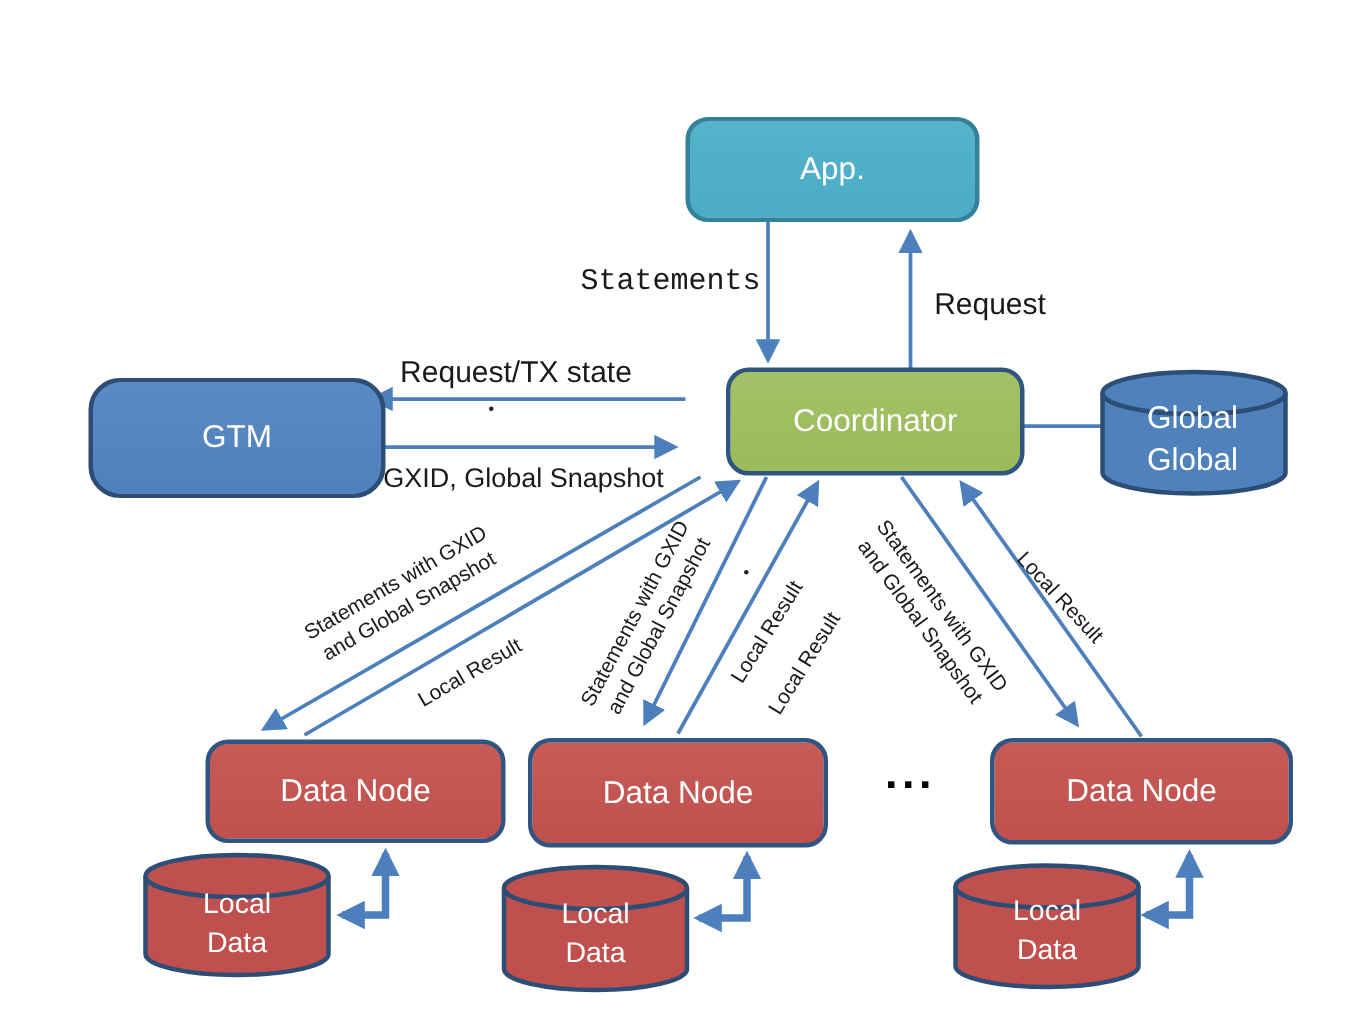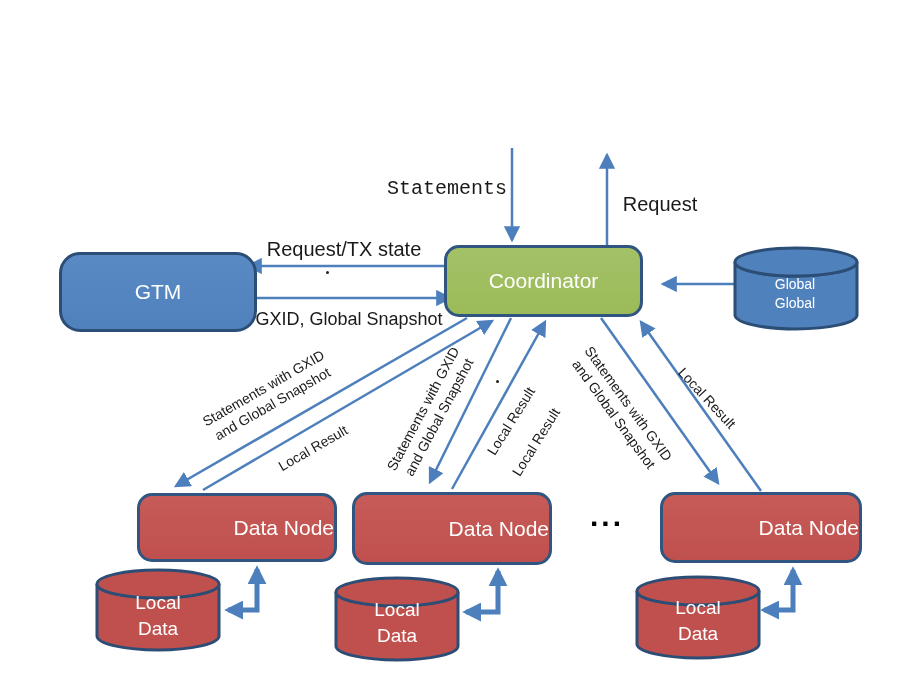--- a/index.html
+++ b/index.html
@@ -9,21 +9,21 @@
   }
   #stage svg{position:absolute;left:0;top:0;}
   .box{
     position:absolute;display:flex;align-items:center;justify-content:center;
     border:3px solid #2F5580;border-radius:15px;color:#fff;font-size:21px;
     box-sizing:border-box;text-align:center;
   }
   .box.app{background:linear-gradient(#55b3cb,#4BACC6);border-color:#35809B;}
   .box.blue{background:linear-gradient(#5a8ac4,#4F81BD);border-color:#2C4D75;}
   .box.green{background:linear-gradient(#a3c167,#9BBB59);}
-  .box.red{background:linear-gradient(#c65b58,#C0504D);justify-content:flex-end;}
+  .box.red{background:linear-gradient(#c65b58,#C0504D);}
   .lbl{
     position:absolute;color:#1a1a1a;white-space:nowrap;
     transform:translate(-50%,-50%);font-size:20px;
   }
   .lbl.rot{transform:translate(-50%,-50%) rotate(var(--r));text-align:center;
     font-size:14px;line-height:1.3;}
   .cyl-lbl{
     position:absolute;color:#fff;text-align:center;transform:translate(-50%,-50%);
     line-height:1.35;
   }
@@ -80,37 +80,40 @@
         <path d="M336,592 L336,646 A61,14 0 0 0 458,646 L458,592 A61,14 0 0 1 336,592 Z"></path>
         <ellipse cx="397" cy="592" rx="61" ry="14"></ellipse>
       </g>
       <g fill="#C0504D">
         <path d="M637,591 L637,644 A61,14 0 0 0 759,644 L759,591 A61,14 0 0 1 637,591 Z"></path>
         <ellipse cx="698" cy="591" rx="61" ry="14"></ellipse>
       </g>
     </g>
   </svg>
 
+  <div class="box app" style="left:457px;top:78px;width:196px;height:70px;">
+    <span>App.</span>
+  </div>
   <div class="box blue" style="left:59px;top:252px;width:198px;height:80px;border-radius:21px;">
     <span>GTM</span>
   </div>
-  <div class="box green" style="left:444px;top:245px;width:199px;height:72px;">
+  <div class="box green" style="left:484px;top:245px;width:199px;height:72px;">
     <span>Coordinator</span>
   </div>
   <div class="box red" style="left:137px;top:493px;width:200px;height:69px;">
     <span>Data Node</span>
   </div>
   <div class="box red" style="left:352px;top:492px;width:200px;height:73px;">
     <span>Data Node</span>
   </div>
   <div class="box red" style="left:660px;top:492px;width:202px;height:71px;">
     <span>Data Node</span>
   </div>
 
-  <div class="cyl-lbl" style="left:795px;top:294px;font-size:14px;">
+  <div class="cyl-lbl" style="left:795px;top:294px;font-size:21px;">
     <div>Global</div>
     <div>Global</div>
   </div>
   <div class="cyl-lbl" style="left:158px;top:616px;font-size:19px;">
     <div>Local</div>
     <div>Data</div>
   </div>
   <div class="cyl-lbl" style="left:397px;top:623px;font-size:19px;">
     <div>Local</div>
     <div>Data</div>

